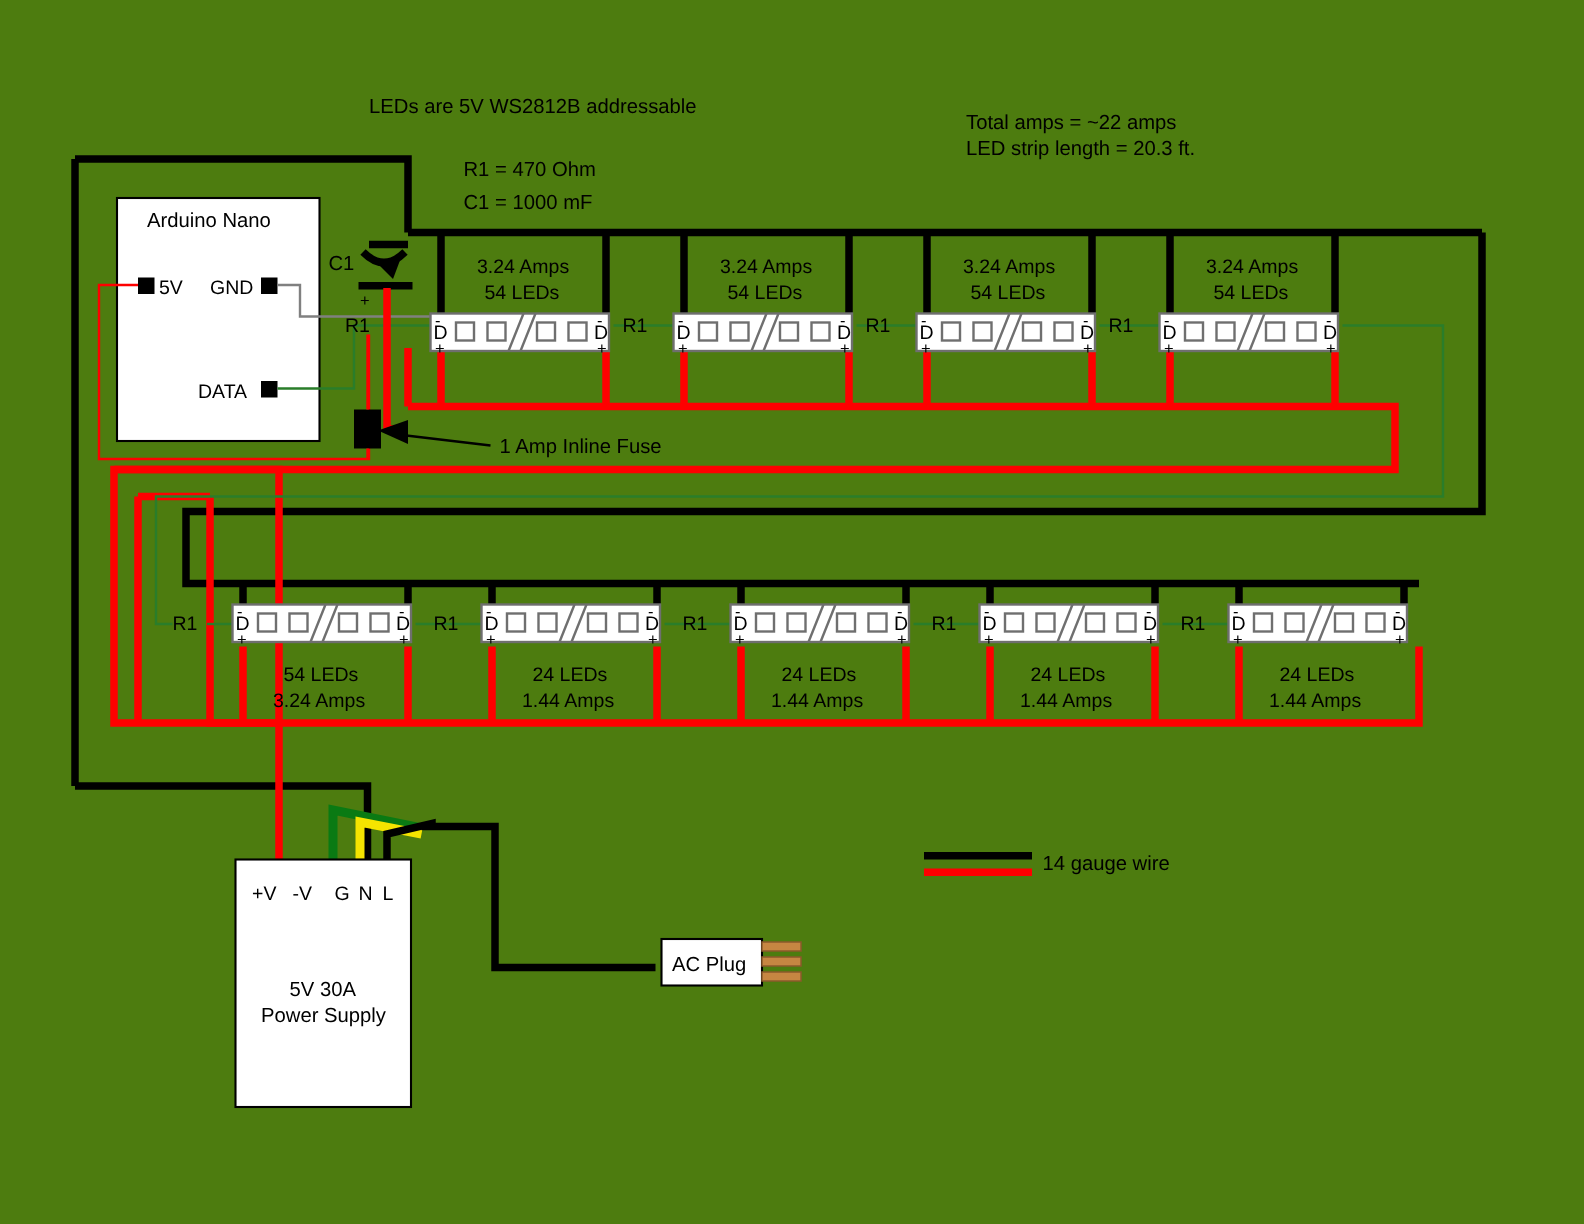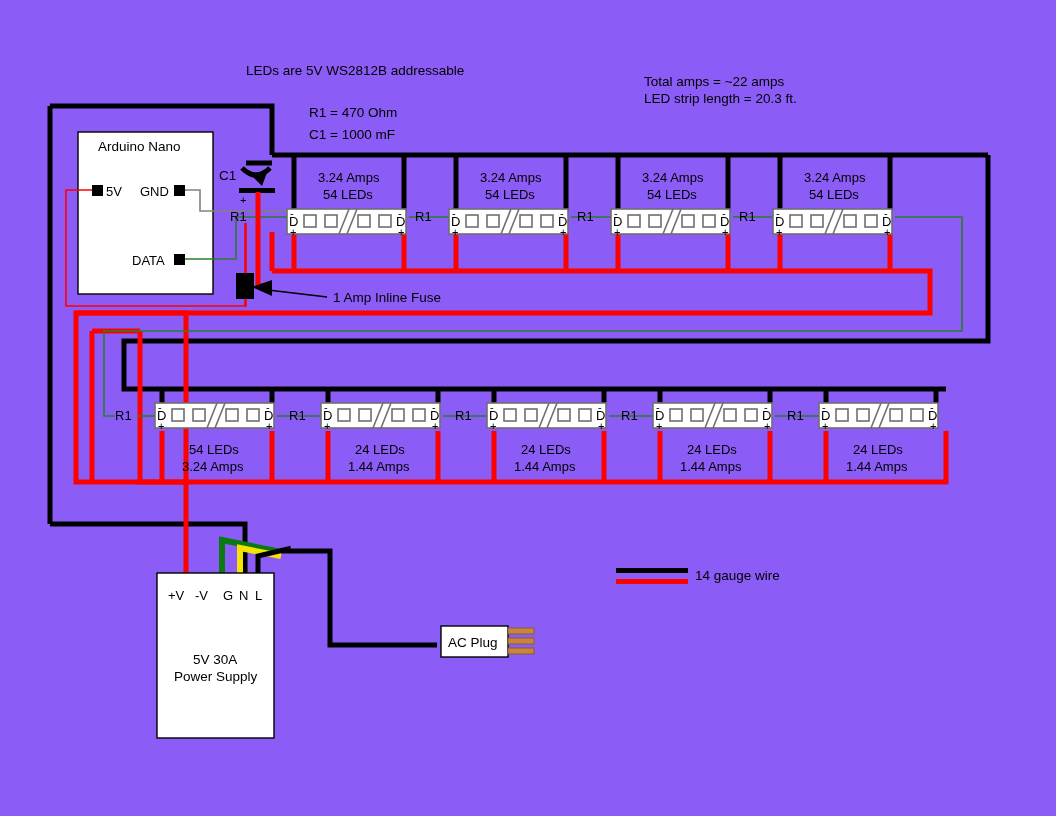--- a/index.html
+++ b/index.html
@@ -8,21 +8,21 @@
     padding: 0;
     background: #ffffff;
   }
   body {
     font-family: "Liberation Sans", sans-serif;
   }
   #canvas {
     position: relative;
     width: 1056px;
     height: 816px;
-    background: #8b5cf6;
+    background: #4d7c0f;
     overflow: hidden;
   }
   svg#diagram {
     position: absolute;
     left: 0;
     top: 0;
     width: 1056px;
     height: 816px;
   }
   text {

